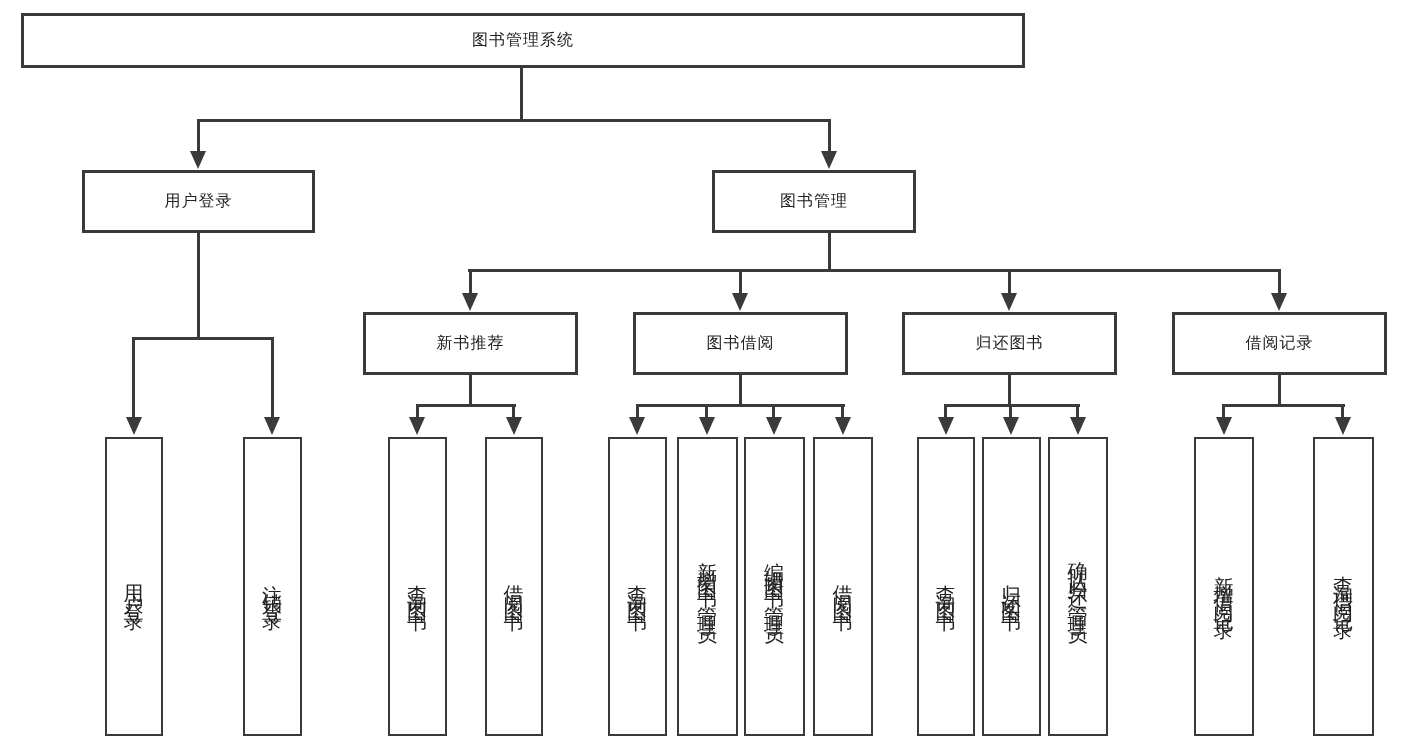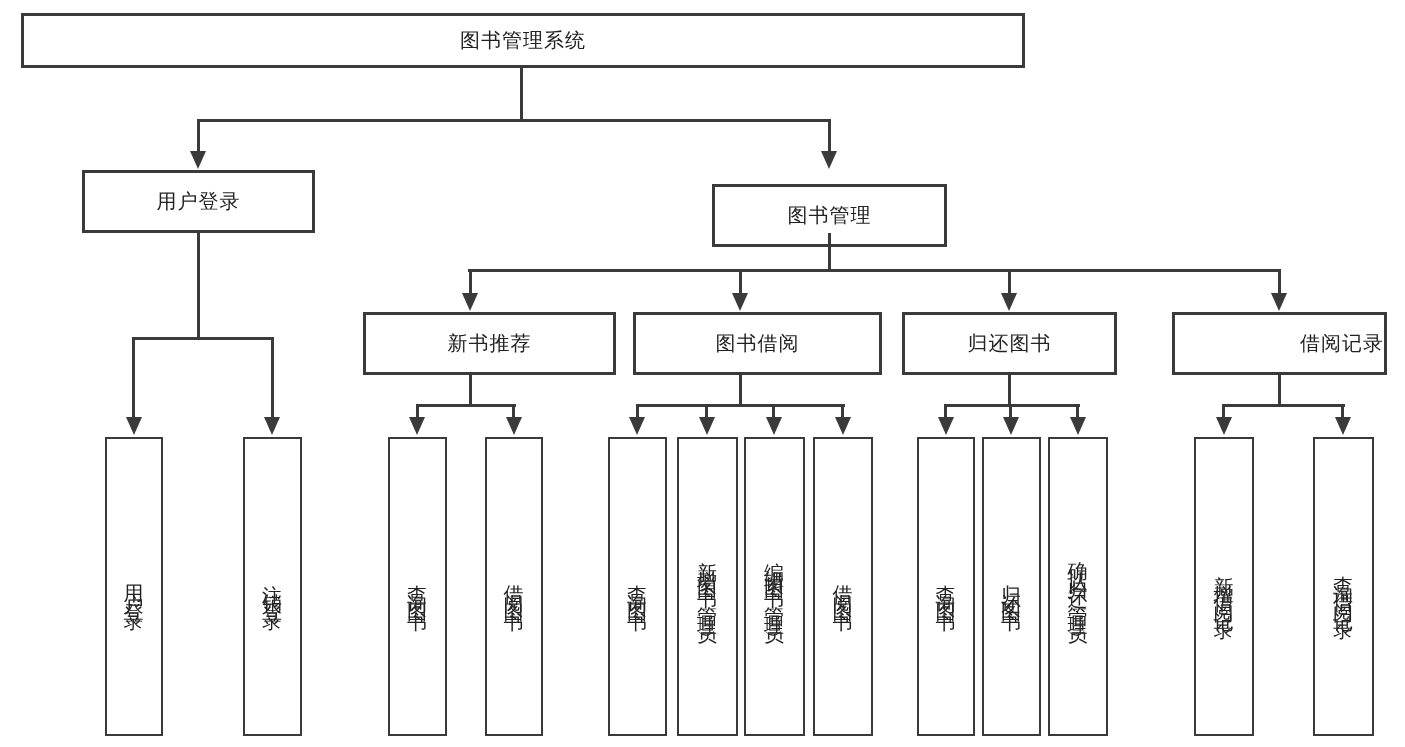--- a/index.html
+++ b/index.html
@@ -11,21 +11,21 @@
     background:var(--background);
     font-family:"Liberation Sans","DejaVu Sans",sans-serif;
     color:var(--text);
   }
   .box{
     position:absolute; box-sizing:border-box;
     border:3px solid var(--line); background:var(--boxfill);
     display:flex; align-items:center; justify-content:center;
   }
   .vbox{ border-width:2.5px; }
-  .hlabel{ font-size:20px; letter-spacing:1px; white-space:nowrap; }
+  .hlabel{ font-size:16px; letter-spacing:1px; white-space:nowrap; }
   .vtext{
     writing-mode:vertical-rl; text-orientation:mixed;
     font-size:20px; letter-spacing:9px; line-height:1.1; white-space:nowrap;
   }
   .line{ position:absolute; background:var(--line); }
   .arrow{
     position:absolute; width:0; height:0;
     border-left:8px solid transparent; border-right:8px solid transparent;
     border-top:18px solid var(--line);
   }
@@ -46,21 +46,21 @@
   <div class="line" style="left:520px;top:67px;width:3px;height:52px;"></div>
   <div class="line" style="left:197px;top:119px;width:634px;height:3px;"></div>
   <div class="line" style="left:197px;top:119px;width:3px;height:33px;"></div>
   <div class="arrow" style="left:190px;top:151px;"></div>
   <div class="line" style="left:828px;top:119px;width:3px;height:33px;"></div>
   <div class="arrow" style="left:821px;top:151px;"></div>
 
   <div class="box" style="left:82px;top:170px;width:233px;height:63px;">
     <span class="hlabel">用户登录</span>
   </div>
-  <div class="box" style="left:712px;top:184px;width:235px;height:63px;">
+  <div class="box" style="left:712px;top:170px;width:204px;height:63px;">
     <span class="hlabel">图书管理</span>
   </div>
 
   <div class="line" style="left:197px;top:233px;width:3px;height:104px;"></div>
   <div class="line" style="left:132px;top:337px;width:142px;height:3px;"></div>
   <div class="line" style="left:132px;top:337px;width:3px;height:82px;"></div>
   <div class="arrow" style="left:126px;top:417px;"></div>
   <div class="line" style="left:271px;top:337px;width:3px;height:82px;"></div>
   <div class="arrow" style="left:264px;top:417px;"></div>
 
@@ -68,30 +68,30 @@
   <div class="line" style="left:468px;top:269px;width:812px;height:3px;"></div>
   <div class="line" style="left:469px;top:269px;width:3px;height:26px;"></div>
   <div class="arrow" style="left:462px;top:293px;"></div>
   <div class="line" style="left:739px;top:269px;width:3px;height:26px;"></div>
   <div class="arrow" style="left:732px;top:293px;"></div>
   <div class="line" style="left:1008px;top:269px;width:3px;height:26px;"></div>
   <div class="arrow" style="left:1001px;top:293px;"></div>
   <div class="line" style="left:1278px;top:269px;width:3px;height:26px;"></div>
   <div class="arrow" style="left:1271px;top:293px;"></div>
 
-  <div class="box" style="left:363px;top:312px;width:253px;height:63px;">
+  <div class="box" style="left:363px;top:312px;width:215px;height:63px;">
     <span class="hlabel">新书推荐</span>
   </div>
-  <div class="box" style="left:633px;top:312px;width:249px;height:63px;">
+  <div class="box" style="left:633px;top:312px;width:215px;height:63px;">
     <span class="hlabel">图书借阅</span>
   </div>
   <div class="box" style="left:902px;top:312px;width:215px;height:63px;">
     <span class="hlabel">归还图书</span>
   </div>
-  <div class="box" style="left:1172px;top:312px;width:215px;height:63px;justify-content:flex-end;">
+  <div class="box" style="left:1172px;top:312px;width:215px;height:63px;">
     <span class="hlabel">借阅记录</span>
   </div>
 
   <div class="line" style="left:469px;top:375px;width:3px;height:32px;"></div>
   <div class="line" style="left:416px;top:404px;width:100px;height:3px;"></div>
   <div class="line" style="left:416px;top:404px;width:3px;height:16px;"></div>
   <div class="arrow" style="left:409px;top:417px;"></div>
   <div class="line" style="left:512px;top:404px;width:3px;height:16px;"></div>
   <div class="arrow" style="left:506px;top:417px;"></div>
 

